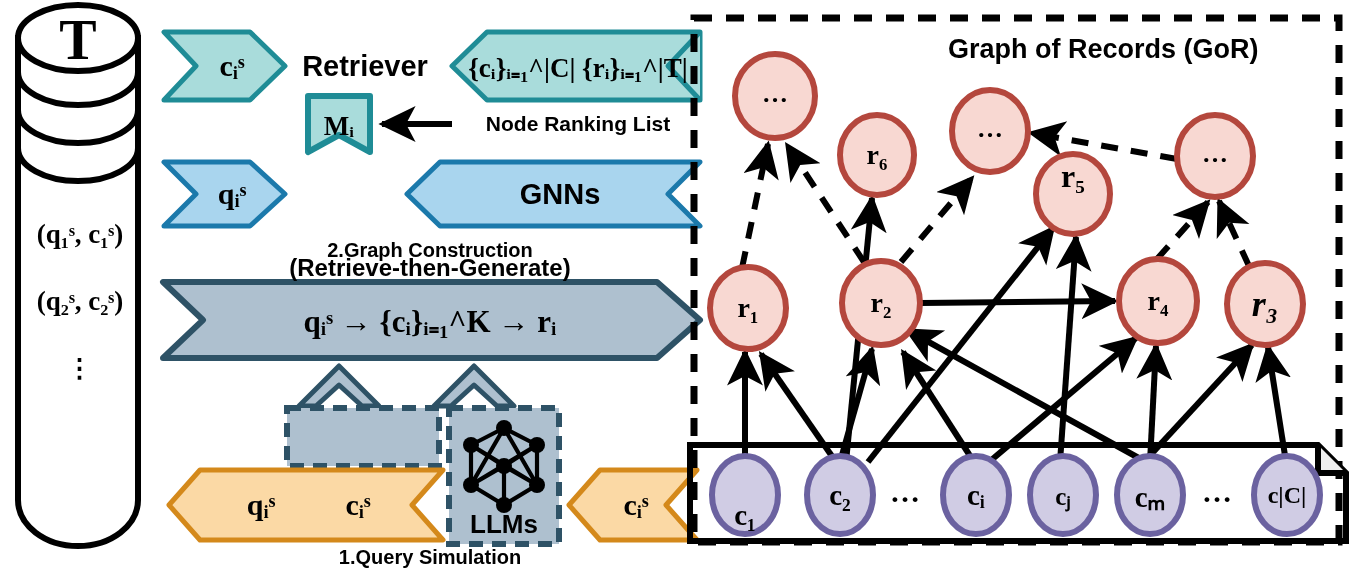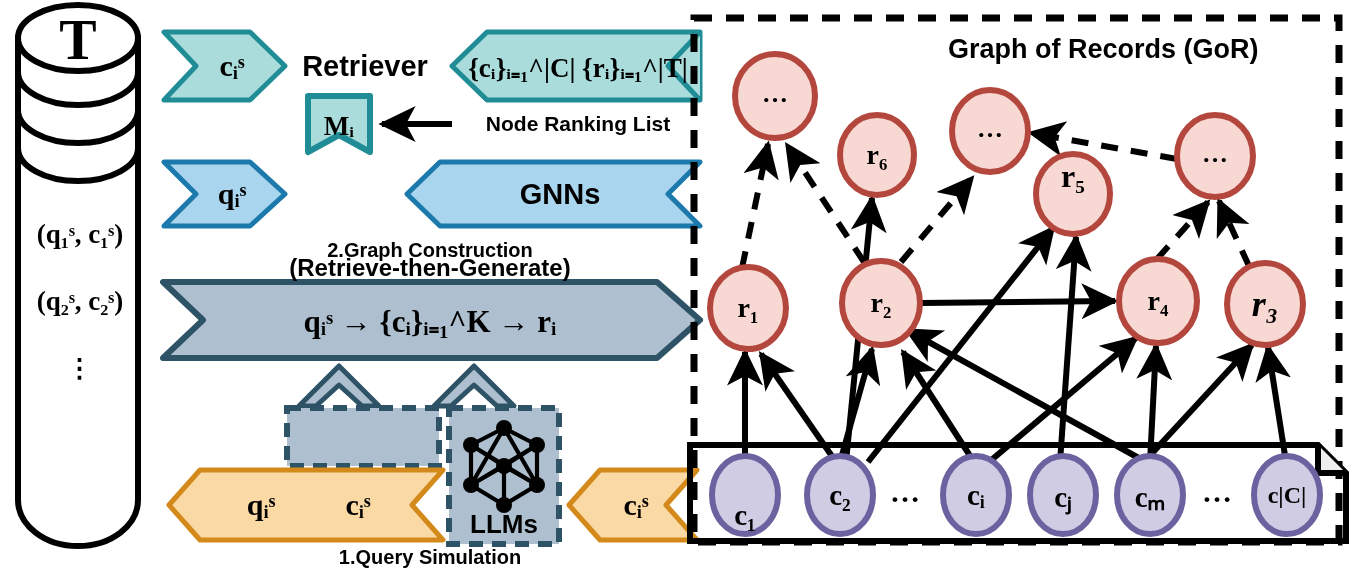--- a/index.html
+++ b/index.html
@@ -183,18 +183,18 @@
 <div class="lbl serif ctr" style="left:1215px;top:154px;font-size:26px;">…</div>
 <div class="lbl serif ctr" style="left:748px;top:308px;font-size:28px;">r₁</div>
 <div class="lbl serif ctr" style="left:881px;top:303px;font-size:28px;">r₂</div>
 <div class="lbl serif ctr" style="left:1158px;top:301px;font-size:28px;">r₄</div>
 <div class="lbl serif ctr" style="left:1265px;top:304px;font-size:36px;font-style:italic;">r₃</div>
 
 <div class="lbl serif ctr" style="left:745px;top:495px;font-size:29px;margin-top:20px;">c₁</div>
 <div class="lbl serif ctr" style="left:840px;top:495px;font-size:29px;font-family:Liberation Serif, serif;">c₂</div>
 <div class="lbl serif ctr" style="left:906px;top:492px;font-size:30px;letter-spacing:2px;">…</div>
 <div class="lbl serif ctr" style="left:976px;top:495px;font-size:29px;">cᵢ</div>
-<div class="lbl serif ctr" style="left:1063px;top:495px;font-size:29px;">cⱼ</div>
+<div class="lbl serif ctr" style="left:1063px;top:495px;font-size:25px;">cⱼ</div>
 <div class="lbl serif ctr" style="left:1150px;top:495px;font-size:29px;">cₘ</div>
 <div class="lbl serif ctr" style="left:1218px;top:492px;font-size:30px;letter-spacing:2px;">…</div>
 <div class="lbl serif ctr" style="left:1287px;top:495px;font-size:24px;">c|C|</div>
 
 </div>
 
 </body></html>

